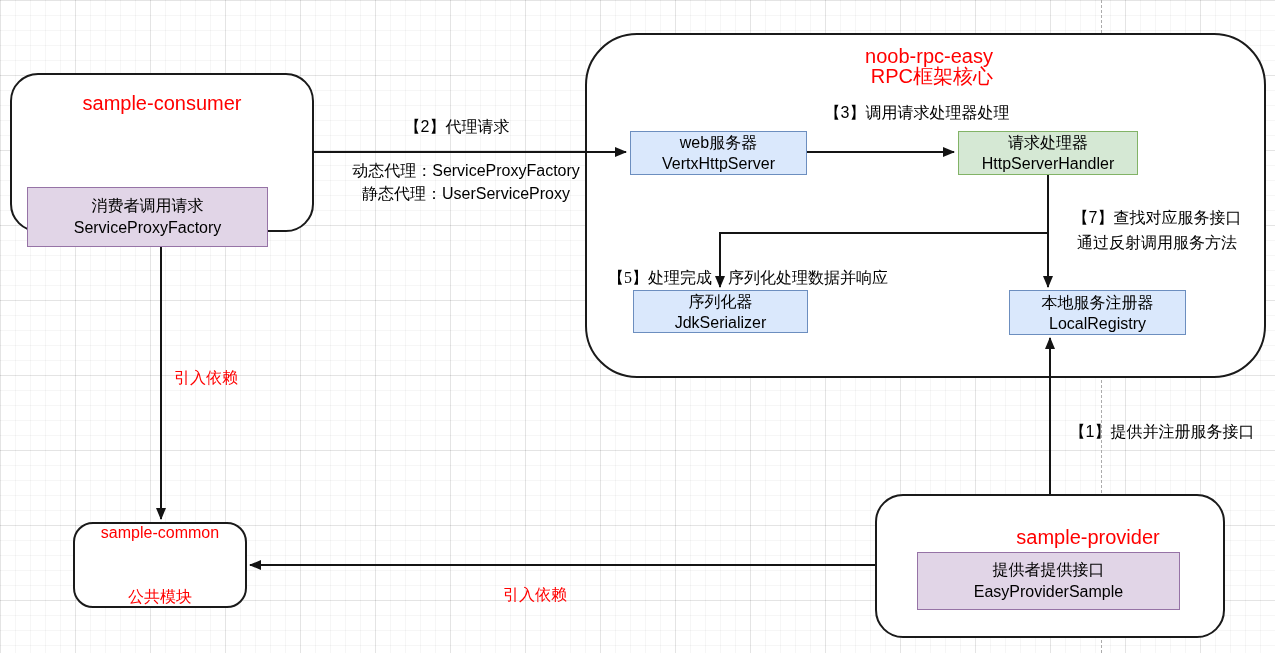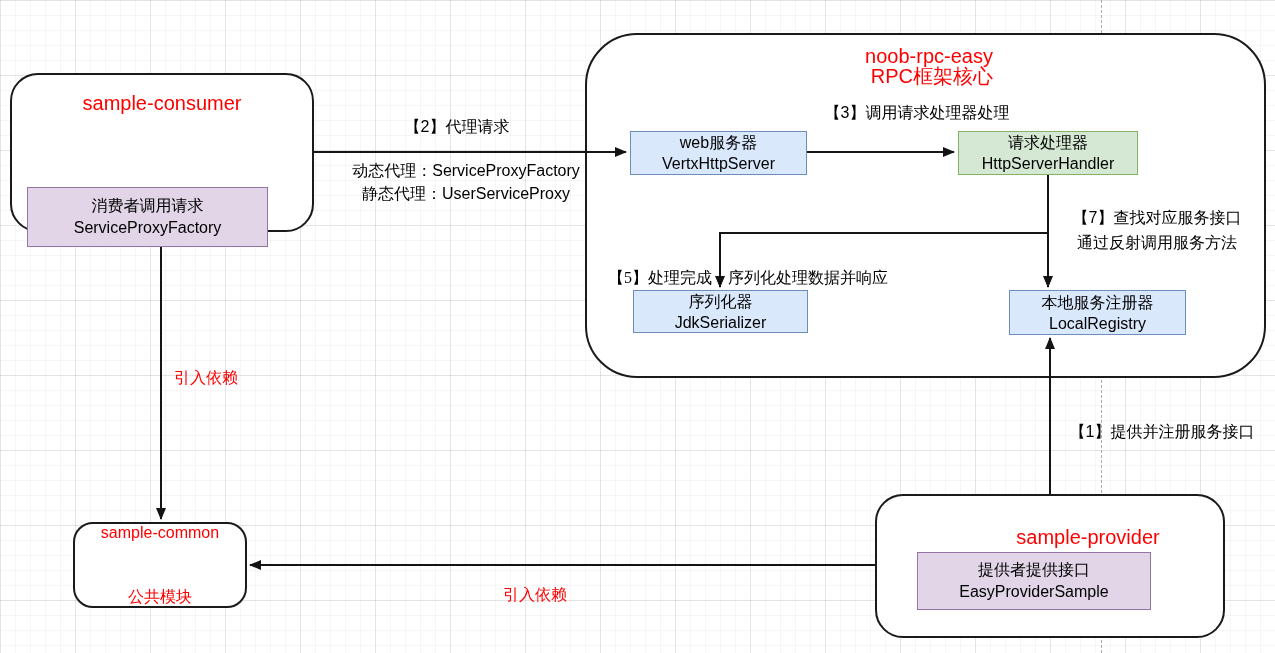--- a/index.html
+++ b/index.html
@@ -104,21 +104,21 @@
   <div class="node node-blue" style="left:633px;top:290px;width:175px;height:43px;line-height:21px;">
     <div>序列化器</div>
     <div>JdkSerializer</div>
   </div>
 
   <div class="node node-blue" style="left:961px;top:290px;width:177px;height:45px;line-height:21px;margin-left:48px;">
     <div>本地服务注册器</div>
     <div>LocalRegistry</div>
   </div>
 
-  <div class="node node-purple" style="left:917px;top:552px;width:234px;height:58px;">
+  <div class="node node-purple" style="left:917px;top:552px;width:263px;height:58px;">
     <div>提供者提供接口</div>
     <div>EasyProviderSample</div>
   </div>
 
   <div class="label" style="left:417px;top:115px;margin-left:40px;">【2】代理请求</div>
   <div class="label" style="left:466px;top:159px;line-height:23px;">
     <div>动态代理：ServiceProxyFactory</div>
     <div>静态代理：UserServiceProxy</div>
   </div>
   <div class="label" style="left:881px;top:101px;margin-left:36px;">【3】调用请求处理器处理</div>

